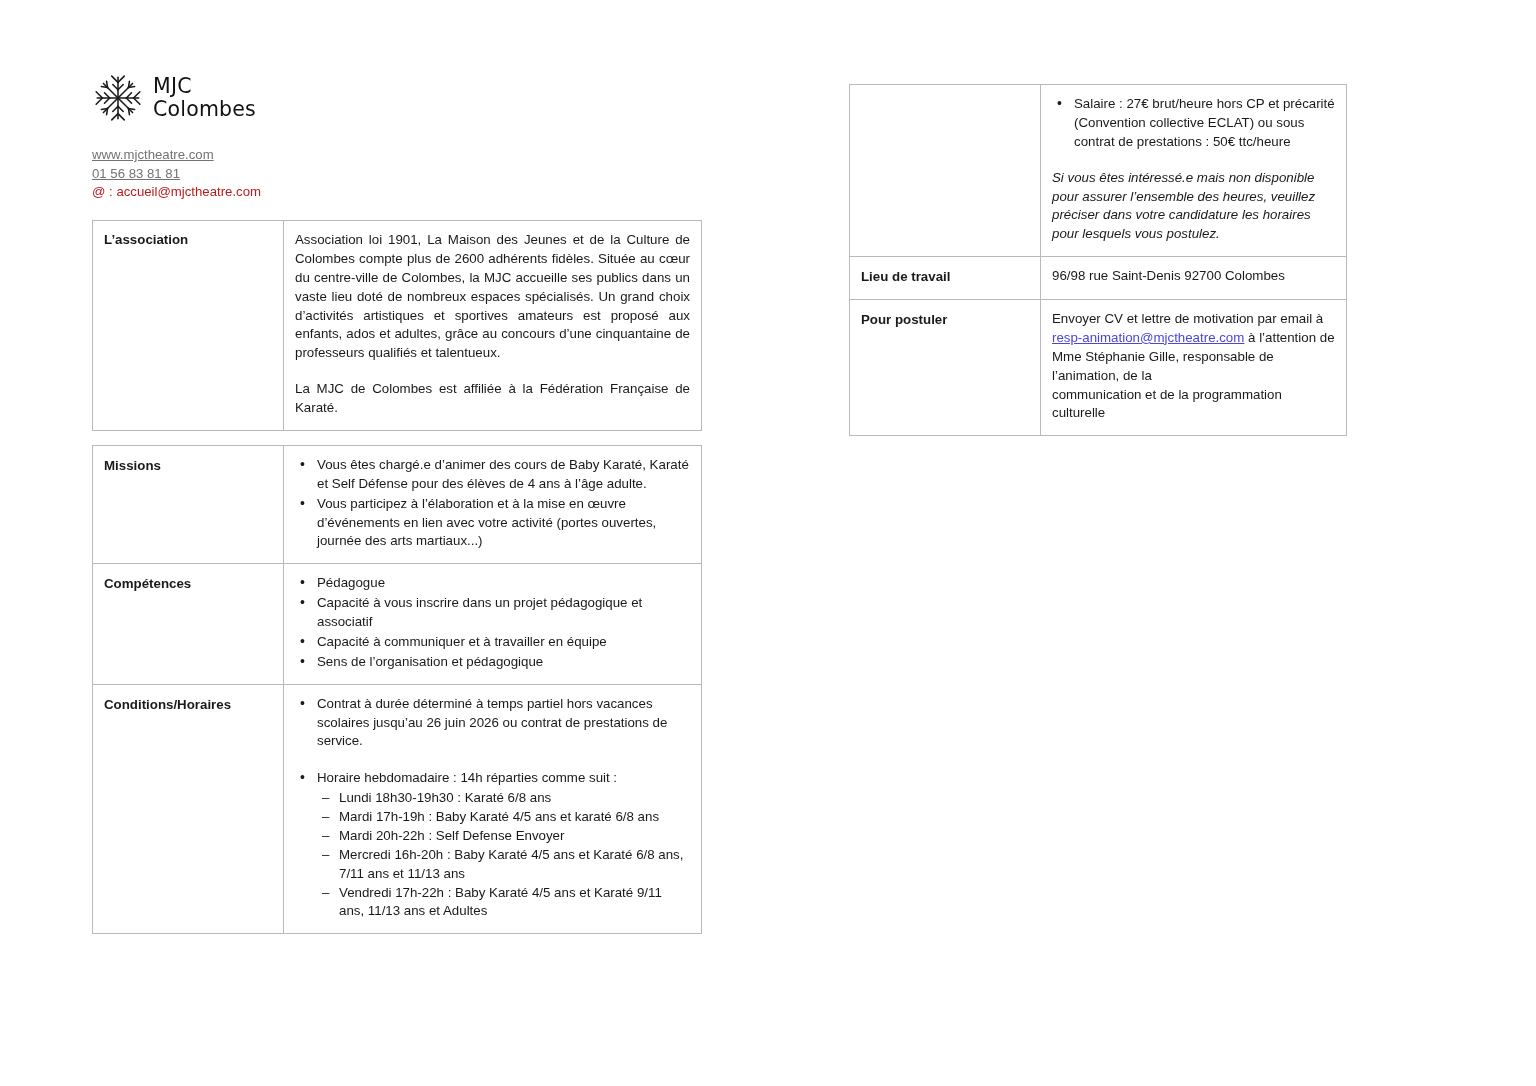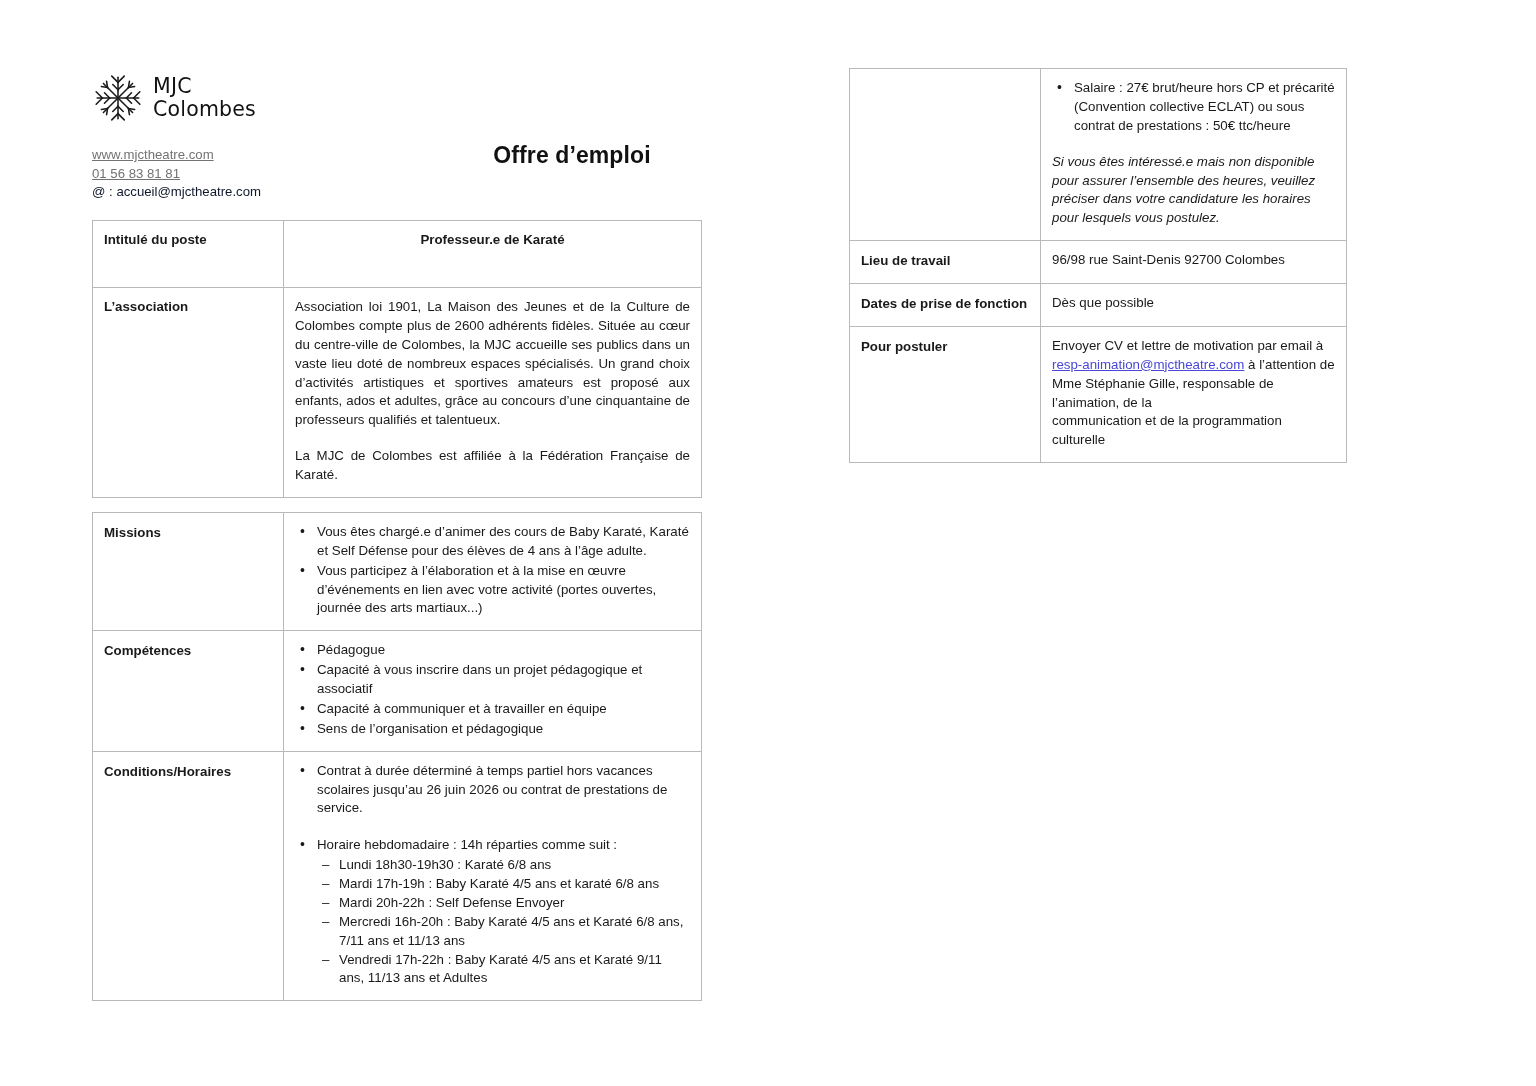--- a/index.html
+++ b/index.html
@@ -21,21 +21,21 @@
   
   .page-col-left {
     position: absolute;
     left: 92px;
     top: 60px;
     width: 610px;
   }
   .page-col-right {
     position: absolute;
     left: 849px;
-    top: 68px;
+    top: 84px;
     width: 498px;
   }
 
   
   .header-block {
     position: relative;
     height: 160px;
   }
   .logo-row {
     display: flex;
@@ -62,21 +62,21 @@
     font-size: 13.2px;
     line-height: 1.42;
   }
   .contact-link {
     color: #737373;
     text-decoration: underline;
     display: block;
     width: max-content;
   }
   .contact-plain {
-    color: #0f172a;
+    color: #b91c1c;
     display: block;
   }
   .doc-title {
     position: absolute;
     left: 330px;
     top: 82px;
     width: 300px;
     text-align: center;
     font-size: 23px;
     font-weight: bold;
@@ -228,33 +228,28 @@
         <div>Colombes</div>
       </div>
     </div>
 
     <div class="contact-block">
       <a class="contact-link" href="#">www.mjctheatre.com</a>
       <a class="contact-link" href="#">01 56 83 81 81</a>
       <span class="contact-plain">@ : accueil@mjctheatre.com</span>
     </div>
 
-    <div class="doc-title">Offre d’emploi</div>
   </div>
 
   <table class="doc-table t1">
     <colgroup>
         <col class="col-label">
         <col class="col-body">
       </colgroup>
     <tbody>
-      <tr class="row-title">
-        <td class="label-cell">Intitulé du poste</td>
-        <td class="center-bold">Professeur.e de Karaté</td>
-      </tr>
       <tr>
         <td class="label-cell">L’association</td>
         <td class="justified">
           <p>Association loi 1901, La Maison des Jeunes et de la Culture de Colombes compte plus de 2600 adhérents fidèles. Située au cœur du centre-ville de Colombes, la MJC accueille ses publics dans un vaste lieu doté de nombreux espaces spécialisés. Un grand choix d’activités artistiques et sportives amateurs est proposé aux enfants, ados et adultes, grâce au concours d’une cinquantaine de professeurs qualifiés et talentueux.</p>
           <p>La MJC de Colombes est affiliée à la Fédération Française de Karaté.</p>
         </td>
       </tr>
     </tbody>
   </table>
 
@@ -322,24 +317,20 @@
             <li>Salaire :  27€ brut/heure hors CP et précarité (Convention collective ECLAT) ou sous contrat de prestations : 50€ ttc/heure</li>
           </ul>
           <p class="plain-para gap-para">Si vous êtes intéressé.e mais non disponible pour assurer l’ensemble des heures, veuillez préciser dans votre candidature les horaires pour lesquels vous postulez.</p>
         </td>
       </tr>
       <tr>
         <td class="label-cell top">Lieu de travail</td>
         <td>96/98 rue Saint-Denis 92700 Colombes</td>
       </tr>
       <tr>
-        <td class="label-cell top">Dates de prise de fonction</td>
-        <td>Dès que possible</td>
-      </tr>
-      <tr>
         <td class="label-cell top">Pour postuler</td>
         <td>
           <span>Envoyer CV et lettre de motivation par email à </span><a class="inline-link" href="#">resp-animation@mjctheatre.com</a><span> à l’attention de</span><br>
           <span>Mme Stéphanie Gille, responsable de l’animation, de la</span><br>
           <span>communication et de la programmation culturelle</span>
         </td>
       </tr>
     </tbody>
   </table>
 </div>

